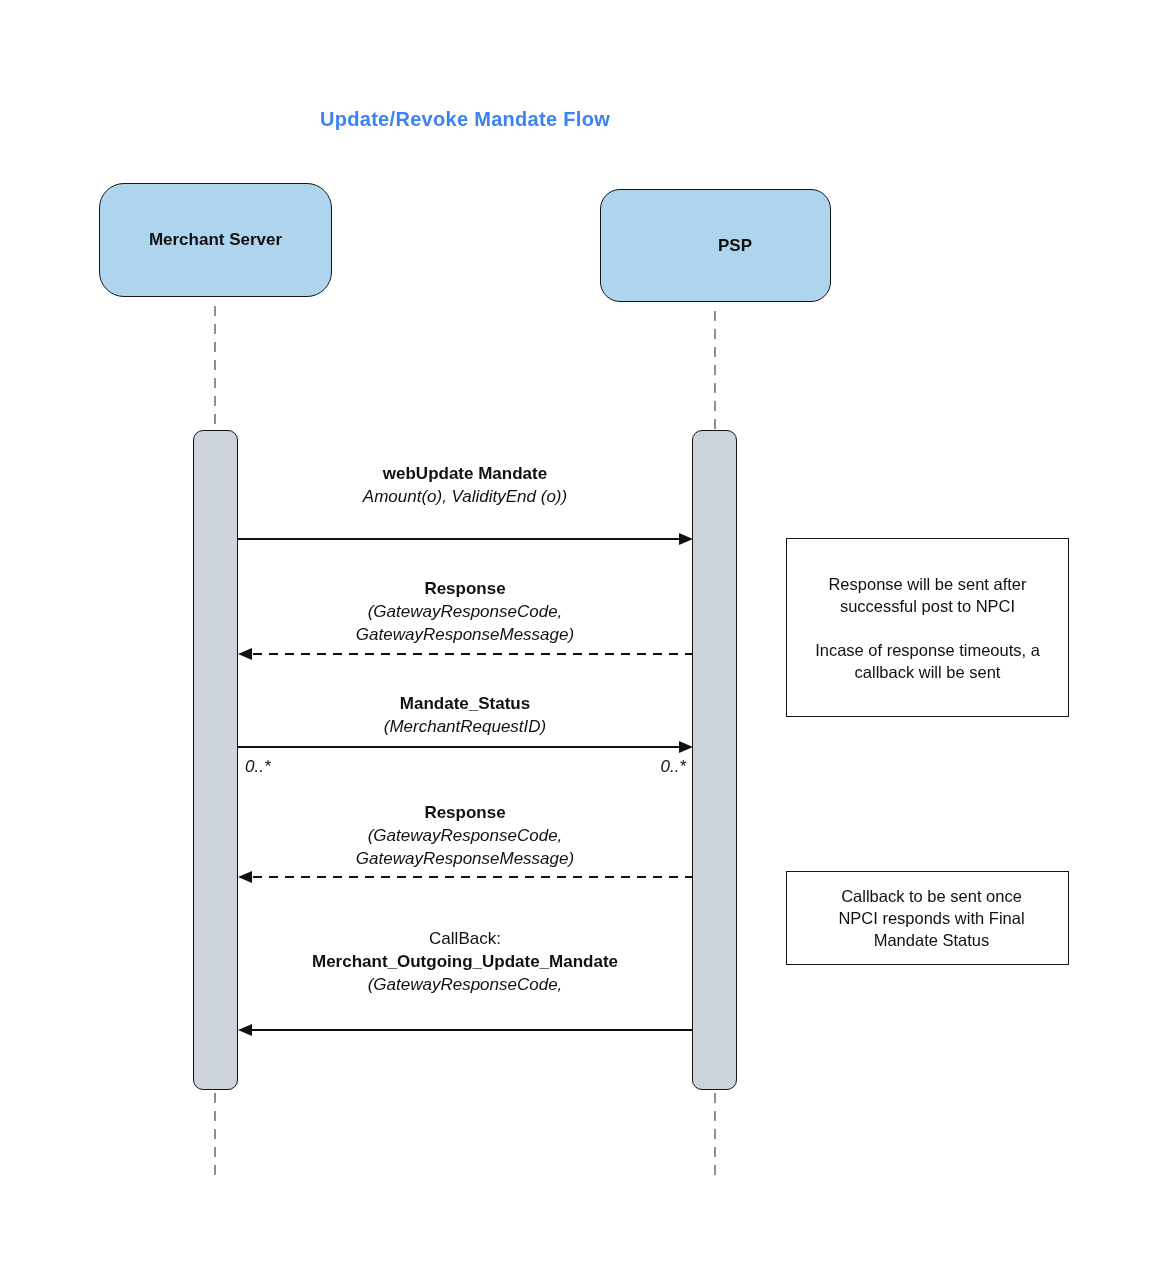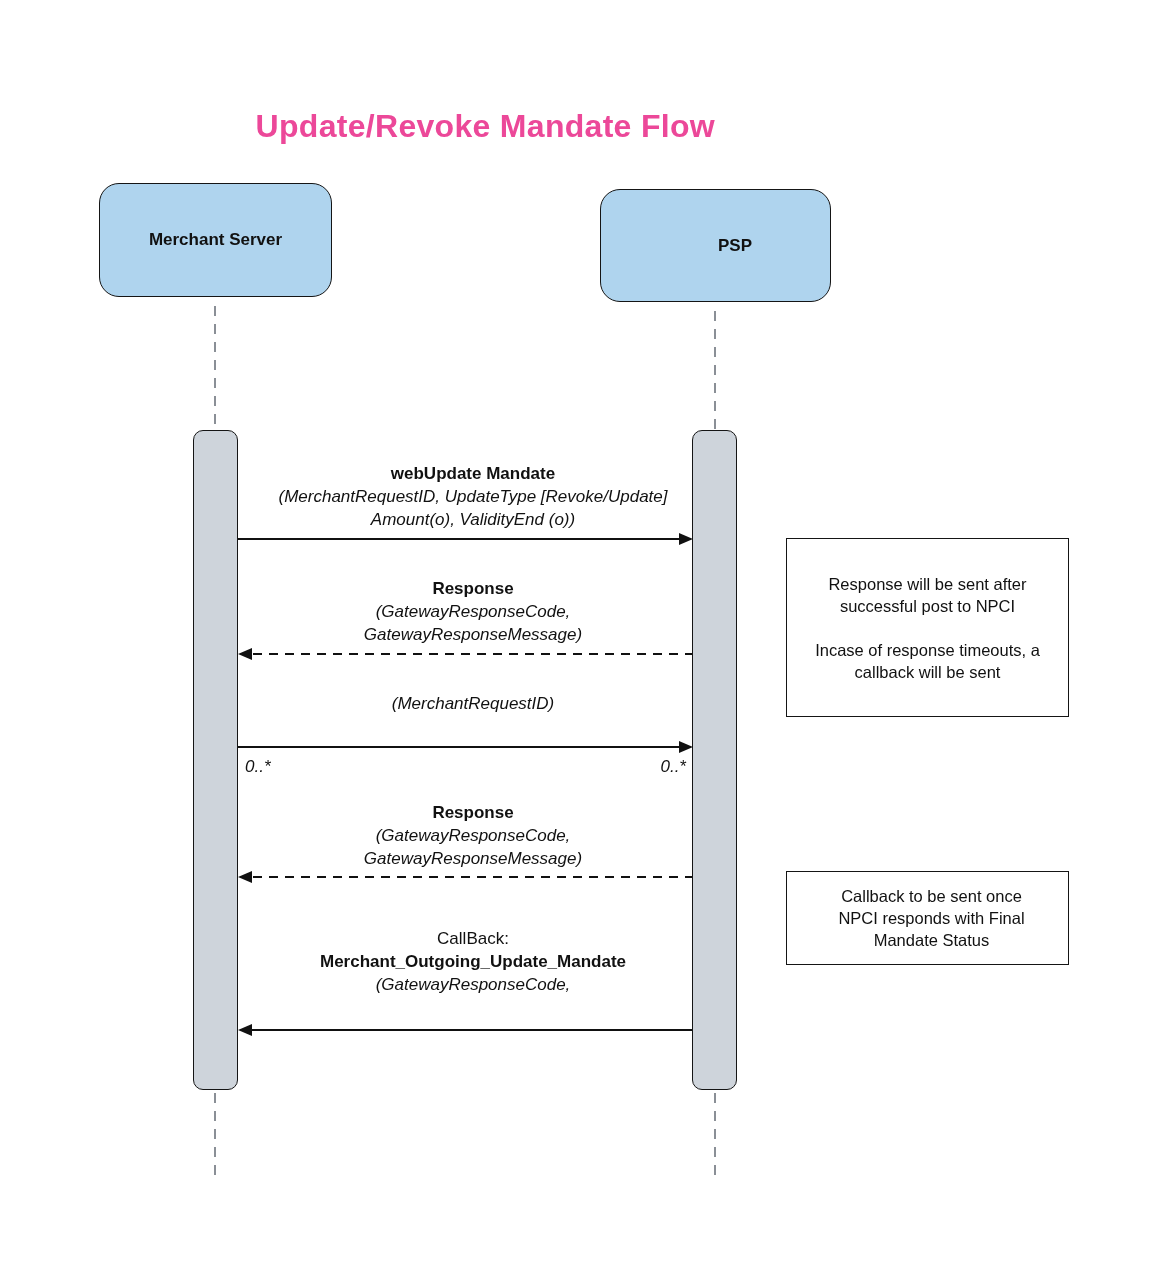--- a/index.html
+++ b/index.html
@@ -9,39 +9,39 @@
     width: 1168px;
     height: 1287px;
     background: #ffffff;
     font-family: "Liberation Sans", sans-serif;
     color: #111111;
     overflow: hidden;
   }
   .diagram-title {
     position: absolute;
     left: 215px; top: 108px; width: 500px;
-    text-align: right;
-    font-size: 32px;
+    text-align: center;
+    font-size: 20px;
     font-weight: bold;
-    color: #ec4899;
+    color: #3b82f6;
     letter-spacing: 0.3px;
   }
   .actor {
     position: absolute;
     background: #afd4ee;
     border: 1.6px solid #151515;
     border-radius: 20px;
     display: flex;
     align-items: center;
     justify-content: center;
     font-weight: bold;
     font-size: 17px;
     color: #111111;
   }
-  .actor-merchant { left: 99px; top: 183px; width: 233px; height: 114px; }
+  .actor-merchant { left: 99px; top: 183px; width: 233px; height: 114px; border-radius: 25px; }
   .actor-psp      { left: 600px; top: 189px; width: 231px; height: 113px; padding-left: 39px; }
   .lifeline {
     position: absolute;
     width: 2px;
     background: repeating-linear-gradient(to bottom, #8a8f96 0 10px, transparent 10px 18px);
   }
   .ll-m-top { left: 214px; top: 306px; height: 124px; }
   .ll-p-top { left: 714px; top: 311px; height: 119px; }
   .ll-m-bot { left: 214px; top: 1093px; height: 84px; }
   .ll-p-bot { left: 714px; top: 1093px; height: 84px; }
@@ -51,21 +51,21 @@
     width: 45px;
     height: 660px;
     background: #ced4db;
     border: 1.6px solid #151515;
     border-radius: 10px;
   }
   .act-merchant { left: 193px; }
   .act-psp      { left: 692px; }
   .msg {
     position: absolute;
-    left: 241px;
+    left: 233px;
     width: 464px;
     text-align: center;
     font-size: 17px;
     line-height: 23px;
     color: #111111;
   }
   .msg .msg-name   { font-weight: bold; }
   .msg .msg-prefix { font-weight: normal; }
   .msg .msg-params { font-style: italic; }
   .msg-1 { top: 462px; }
@@ -133,35 +133,35 @@
   <div class="lifeline ll-m-top"></div>
   <div class="lifeline ll-p-top"></div>
   <div class="lifeline ll-m-bot"></div>
   <div class="lifeline ll-p-bot"></div>
 
   <div class="activation act-merchant"></div>
   <div class="activation act-psp"></div>
 
   <div class="msg msg-1">
     <div class="msg-name">webUpdate Mandate</div>
-    <div class="msg-params">(MerchantRequestID, UpdateType [Revoke/Update]</div>
     <div class="msg-params">Amount(o), ValidityEnd (o))</div>
   </div>
   <div class="arrow-line" style="left:238px; top:538px; width:441px;"></div>
   <div class="arrow-head point-right" style="left:679px; top:533px;"></div>
 
   <div class="msg msg-2">
     <div class="msg-name">Response</div>
     <div class="msg-params">(GatewayResponseCode,</div>
     <div class="msg-params">GatewayResponseMessage)</div>
   </div>
   <div class="arrow-head point-left" style="left:238px; top:648px;"></div>
   <div class="arrow-line dashed" style="left:253px; top:653px; width:439px;"></div>
 
   <div class="msg msg-3">
+    <div class="msg-name">Mandate_Status</div>
     <div class="msg-params">(MerchantRequestID)</div>
   </div>
   <div class="arrow-line" style="left:238px; top:746px; width:441px;"></div>
   <div class="arrow-head point-right" style="left:679px; top:741px;"></div>
   <div class="mult mult-left">0..*</div>
   <div class="mult mult-right">0..*</div>
 
   <div class="msg msg-4">
     <div class="msg-name">Response</div>
     <div class="msg-params">(GatewayResponseCode,</div>

